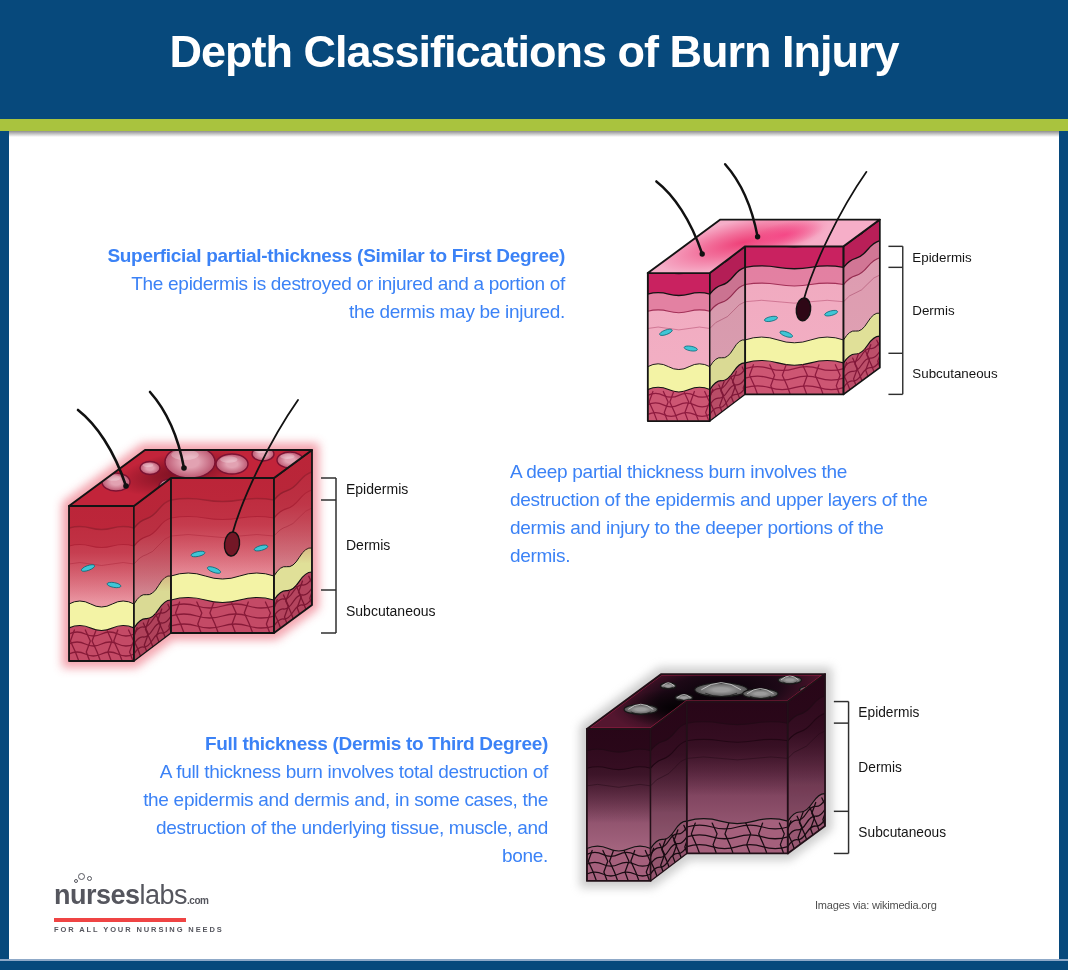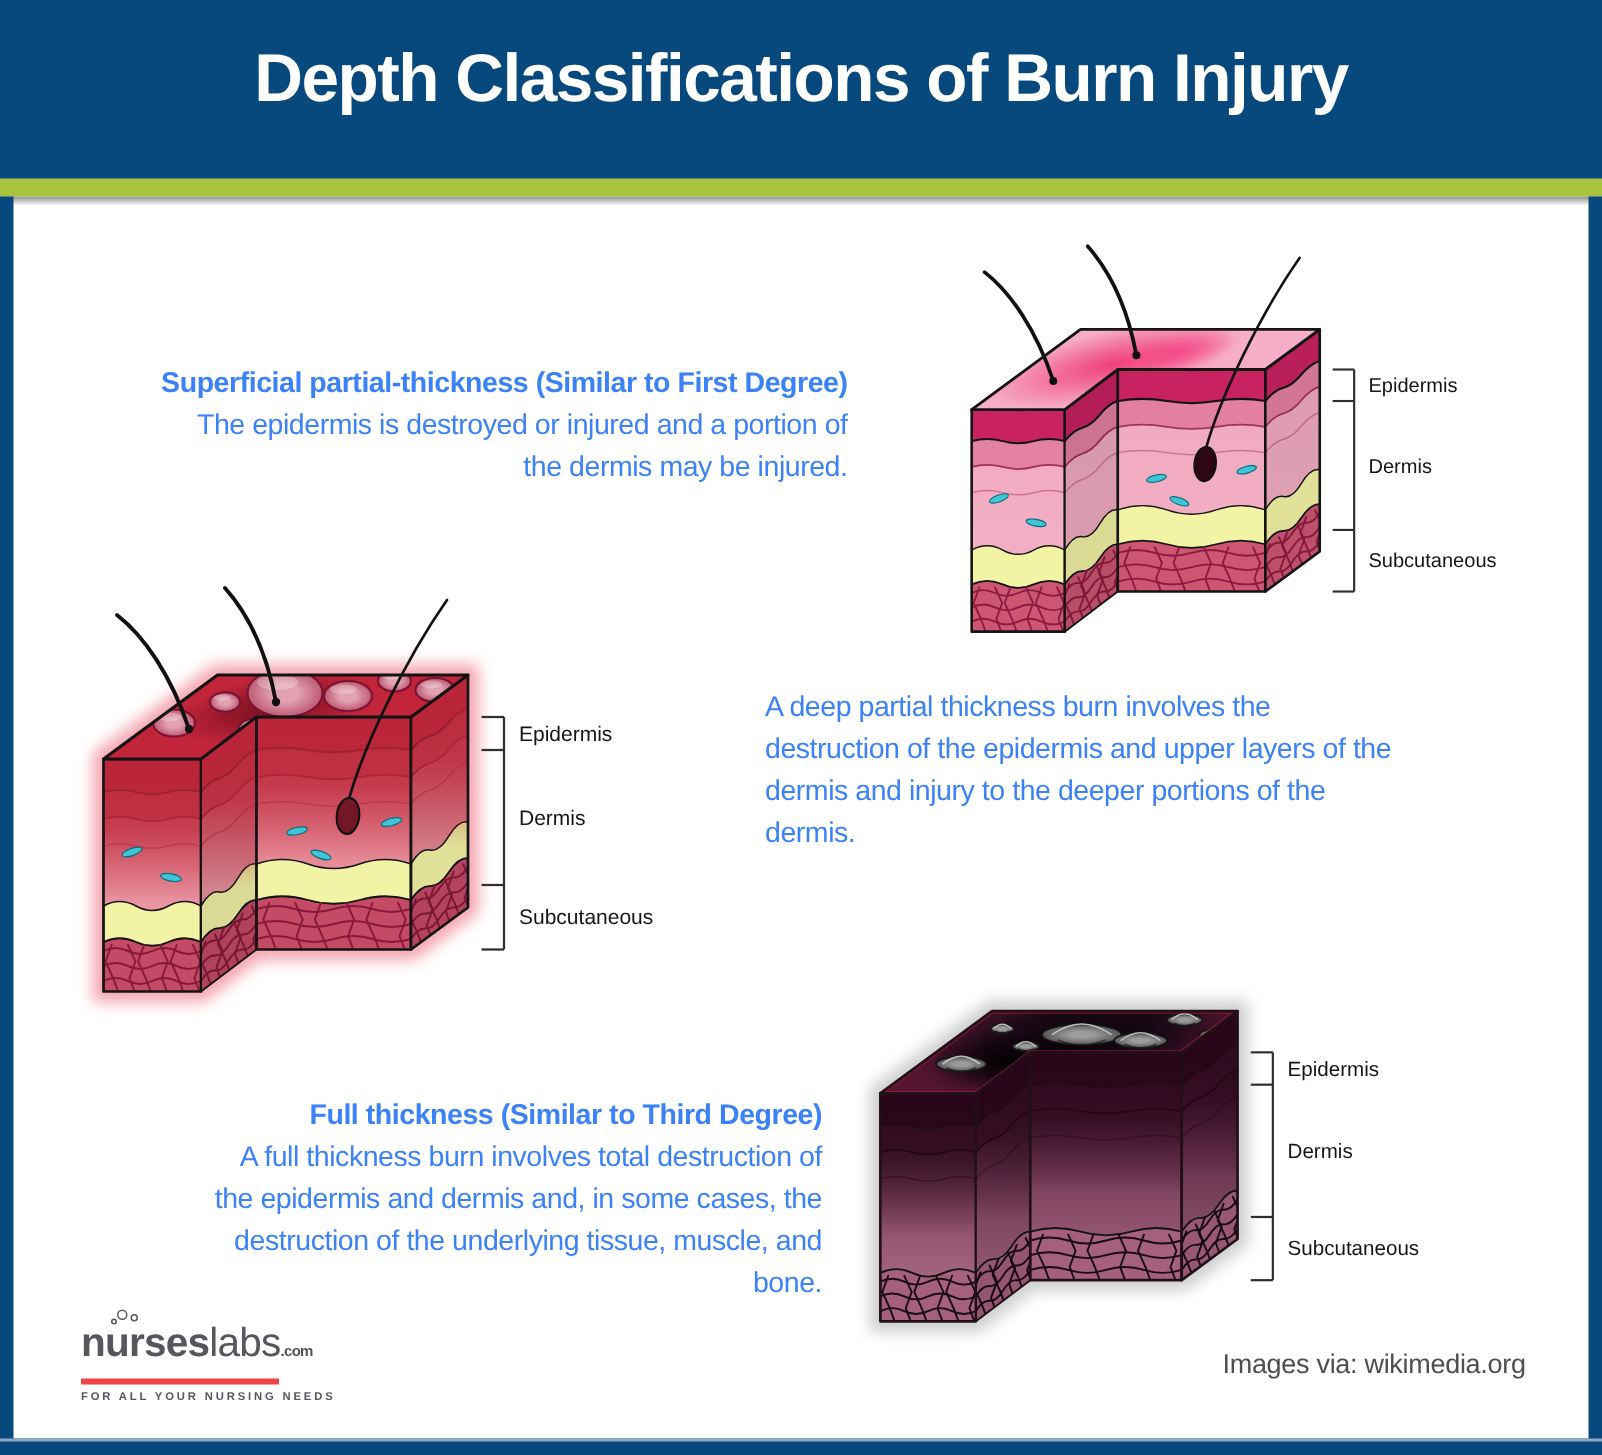--- a/index.html
+++ b/index.html
@@ -27,21 +27,21 @@
   .logo{position:absolute;left:54px;top:880px;width:132px;color:#55565e;}
   .logo-row{position:relative;font-size:27px;line-height:30px;letter-spacing:-0.5px;}
   .logo-row .b1{font-weight:800;}
   .logo-row .b2{font-weight:400;}
   .logo-row .b3{font-size:10px;font-weight:700;vertical-align:baseline;}
   .bubbles i{position:absolute;border:1.5px solid #55565e;border-radius:50%;display:block;}
   .bubbles i:nth-child(1){width:5px;height:5px;left:24px;top:-7px;}
   .bubbles i:nth-child(2){width:3px;height:3px;left:33px;top:-4px;}
   .bubbles i:nth-child(3){width:2px;height:2px;left:20px;top:-1px;}
   .tagline{margin-top:2px;border-top:4px solid #ef4444;padding-top:3px;font-size:7.5px;font-weight:700;letter-spacing:1.9px;white-space:nowrap;}
-  .credit{position:absolute;left:815px;top:899px;font-size:18px;color:#4e4e4e;letter-spacing:-0.2px;}
+  .credit{position:absolute;left:815px;top:899px;font-size:11px;color:#4e4e4e;letter-spacing:-0.2px;}
 </style>
 </head>
 <body>
 
 <div class="canvas">
 
   <header class="hdr">
     <h1 class="title">Depth Classifications of Burn Injury</h1>
   </header>
   <div class="accent"></div>
@@ -53,21 +53,21 @@
   <section class="tb align-right" id="text-superficial">
     <h2>Superficial partial-thickness (Similar to First Degree)</h2>
     <p>The epidermis is destroyed or injured and a portion of<br>the dermis may be injured.</p>
   </section>
 
   <section class="tb" id="text-deep">
     <p>A deep partial thickness burn involves the<br>destruction of the epidermis and upper layers of the<br>dermis and injury to the deeper portions of the<br>dermis.</p>
   </section>
 
   <section class="tb align-right" id="text-full">
-    <h2>Full thickness (Similar to Third Degree)</h2>
+    <h2>Full thickness (Dermis to Third Degree)</h2>
     <p>A full thickness burn involves total destruction of<br>the epidermis and dermis and, in some cases, the<br>destruction of the underlying tissue, muscle, and<br>bone.</p>
   </section>
 
   <figure class="dia" id="dia-1">
     <svg viewBox="0 0 400 280">
         <defs>
           <filter id="blur0" x="-60%" y="-60%" width="220%" height="220%">
             <feGaussianBlur stdDeviation="5"></feGaussianBlur>
           </filter>
           <linearGradient id="derm0" gradientUnits="userSpaceOnUse" x1="0" y1="90" x2="0" y2="268">

